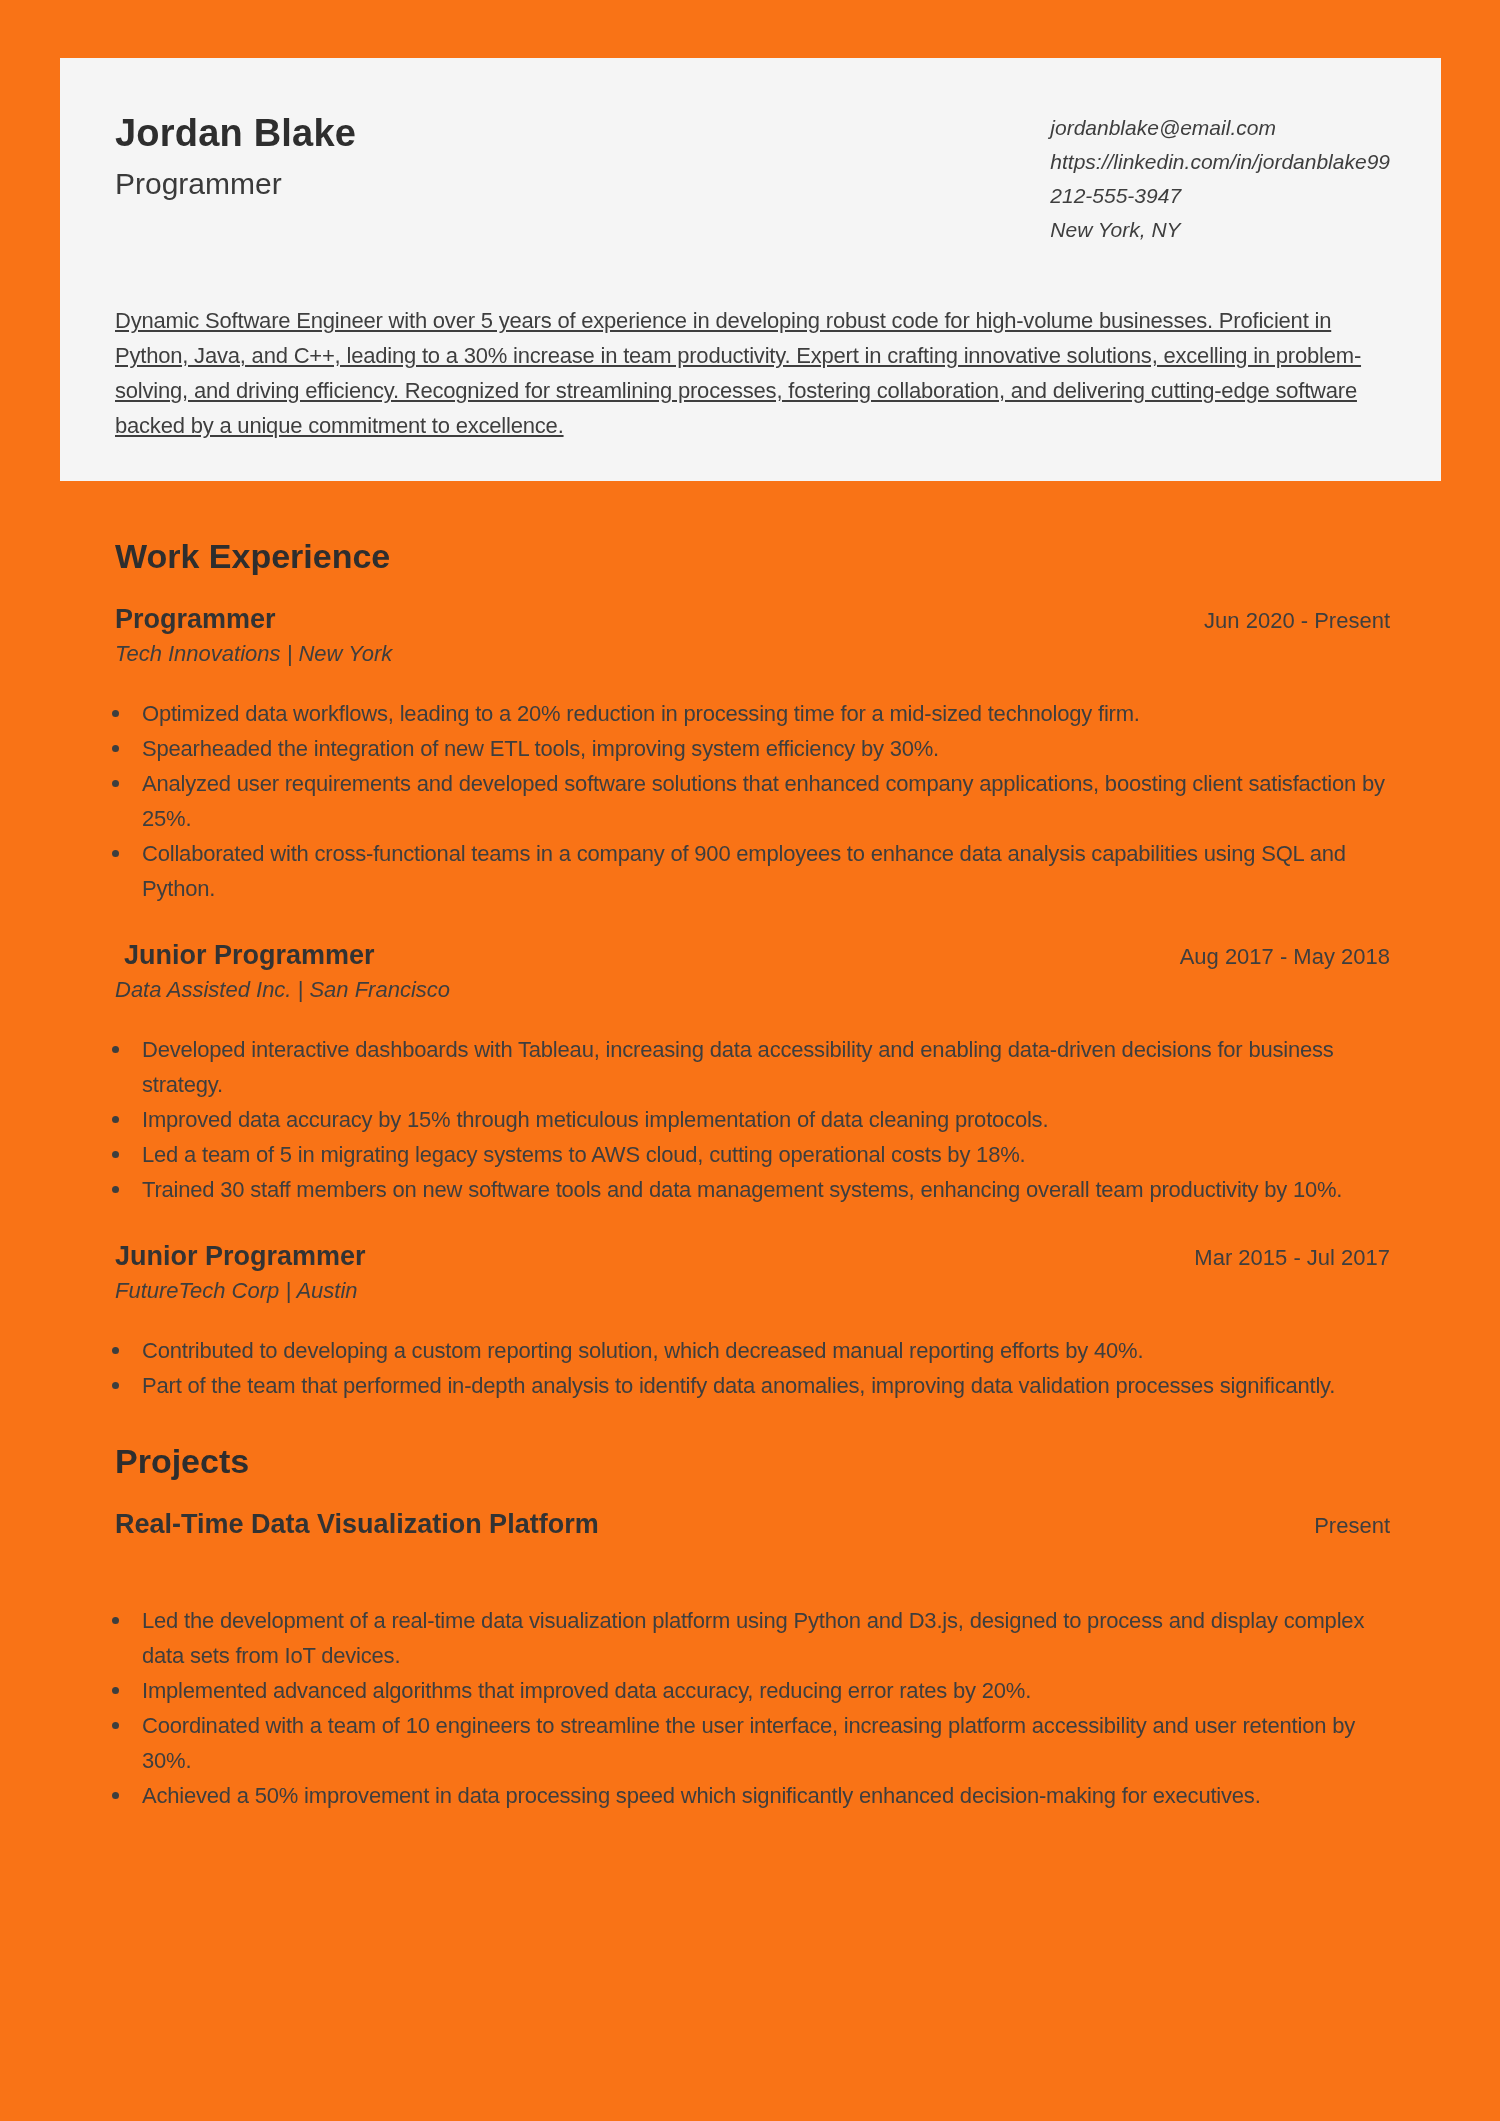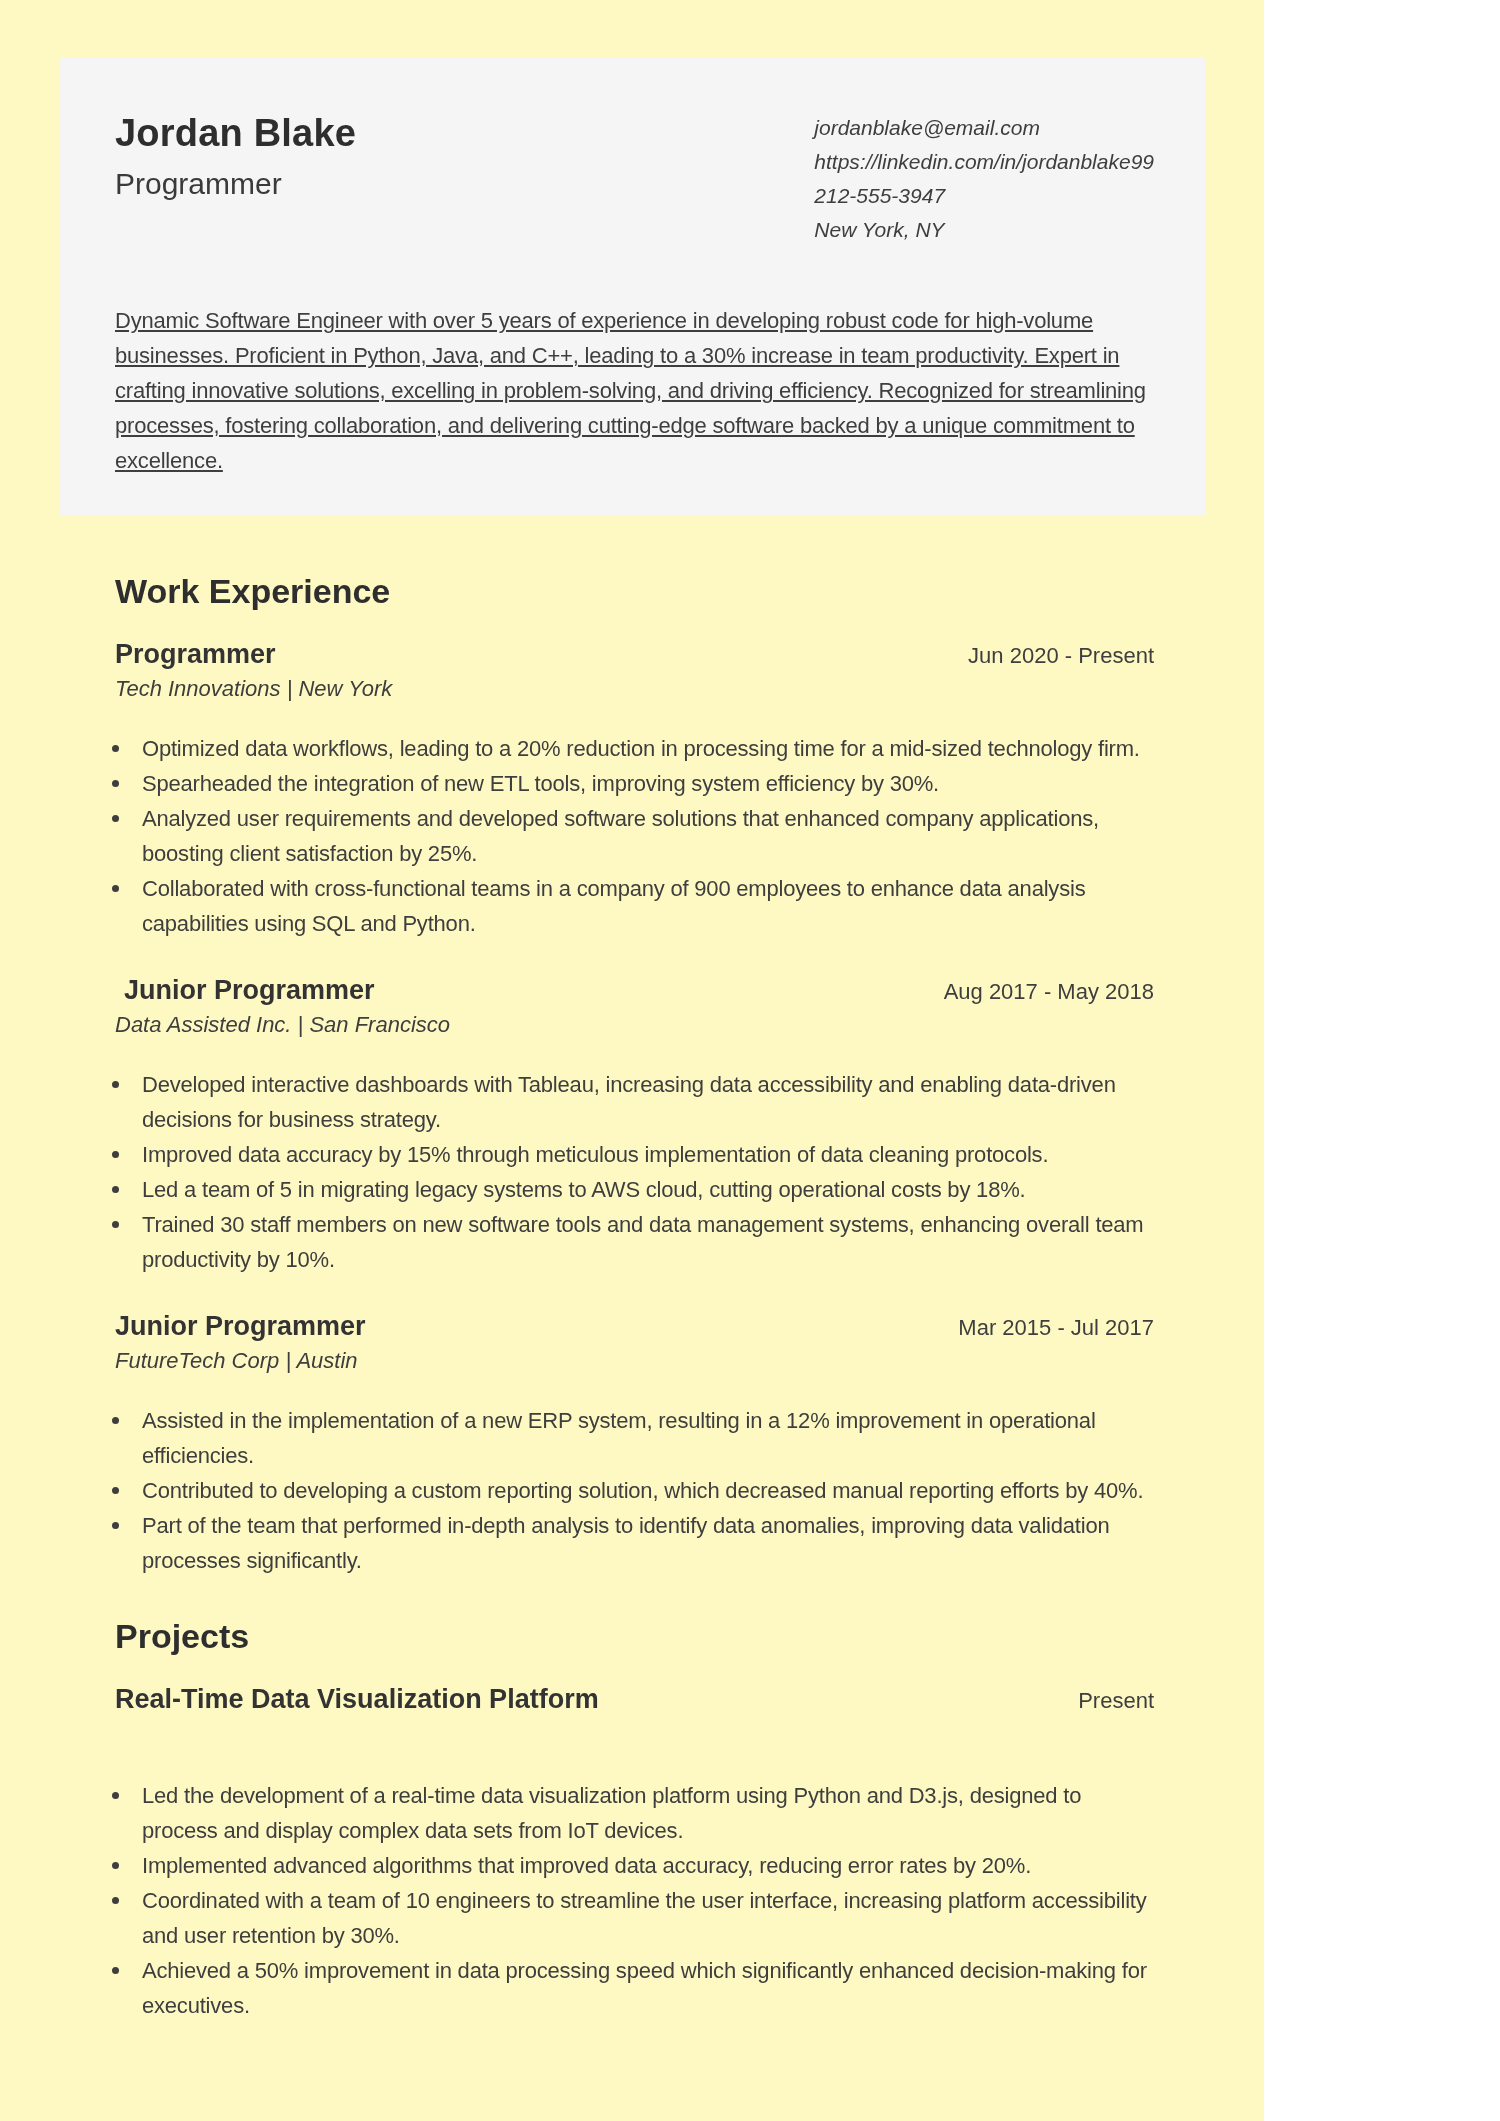--- a/index.html
+++ b/index.html
@@ -3,23 +3,23 @@
 <meta charset="utf-8">
 <style>
   html, body {
     margin: 0;
     padding: 0;
     background: #ffffff;
     font-family: "Liberation Sans", "DejaVu Sans", sans-serif;
   }
   .page {
     position: relative;
-    width: 1264px;
+    width: 1500px;
     height: 2121px;
-    background: #fef9c3;
+    background: #f97316;
     overflow: hidden;
   }
   
   .header-box {
     margin: 58px 59px 0 60px;
     background: #f5f5f5;
     padding: 53px 51px 38px 55px;
     box-sizing: border-box;
   }
   .header-top {
@@ -184,21 +184,20 @@
       </ul>
     </section>
 
     <section class="entry">
       <div class="entry-header">
         <h3 class="entry-title">Junior Programmer</h3>
         <div class="entry-date">Mar 2015 - Jul 2017</div>
       </div>
       <div class="entry-org">FutureTech Corp | Austin</div>
       <ul class="bullets">
-        <li>Assisted in the implementation of a new ERP system, resulting in a 12% improvement in operational efficiencies.</li>
         <li>Contributed to developing a custom reporting solution, which decreased manual reporting efforts by 40%.</li>
         <li>Part of the team that performed in-depth analysis to identify data anomalies, improving data validation processes significantly.</li>
       </ul>
     </section>
 
     <h2 class="section-heading projects-heading">Projects</h2>
 
     <section class="entry first">
       <div class="entry-header">
         <h3 class="entry-title">Real-Time Data Visualization Platform</h3>

